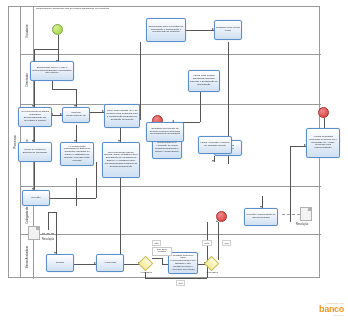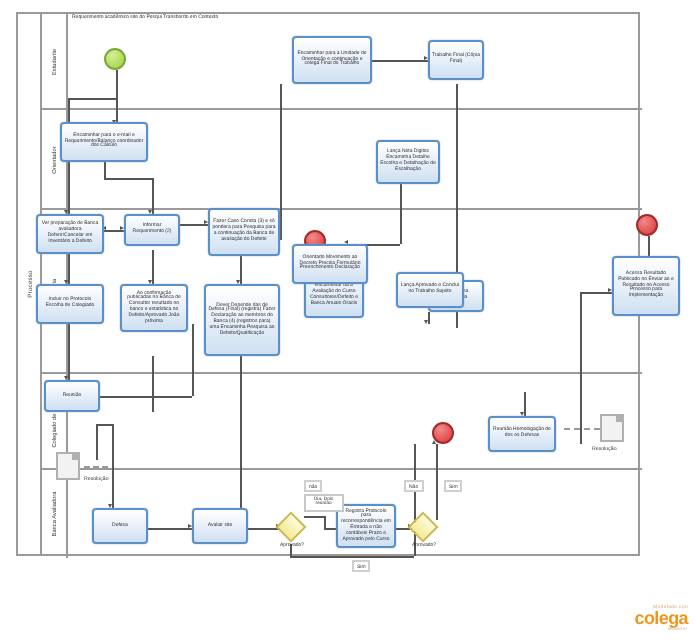--- a/index.html
+++ b/index.html
@@ -336,17 +336,17 @@
   <div class="flab" style="left:202px;top:240px;">Não</div>
   <div class="flab" style="left:222px;top:240px;">Sim</div>
   <div class="flab" style="left:176px;top:280px;">Sim</div>
   <div class="flab" style="left:30px;top:283px;opacity:0;">Sim</div>
 
   <div class="anno" style="left:152px;top:247px;width:16px;">Dia, Dois reunião</div>
   <div class="anno" style="left:170px;top:247px;width:0px;height:0;opacity:0;">Entrega o Consideração Para o não pronta em a continuidade do Prazo e Aprovado</div>
 
   <div class="wm">
     <div class="wm-t">Modelado con</div>
-    <div class="wm-m">colega</div>
+    <div class="wm-m">banco</div>
     <div class="wm-s">Modeler</div>
   </div>
 
 </div>
 
 </body></html>

